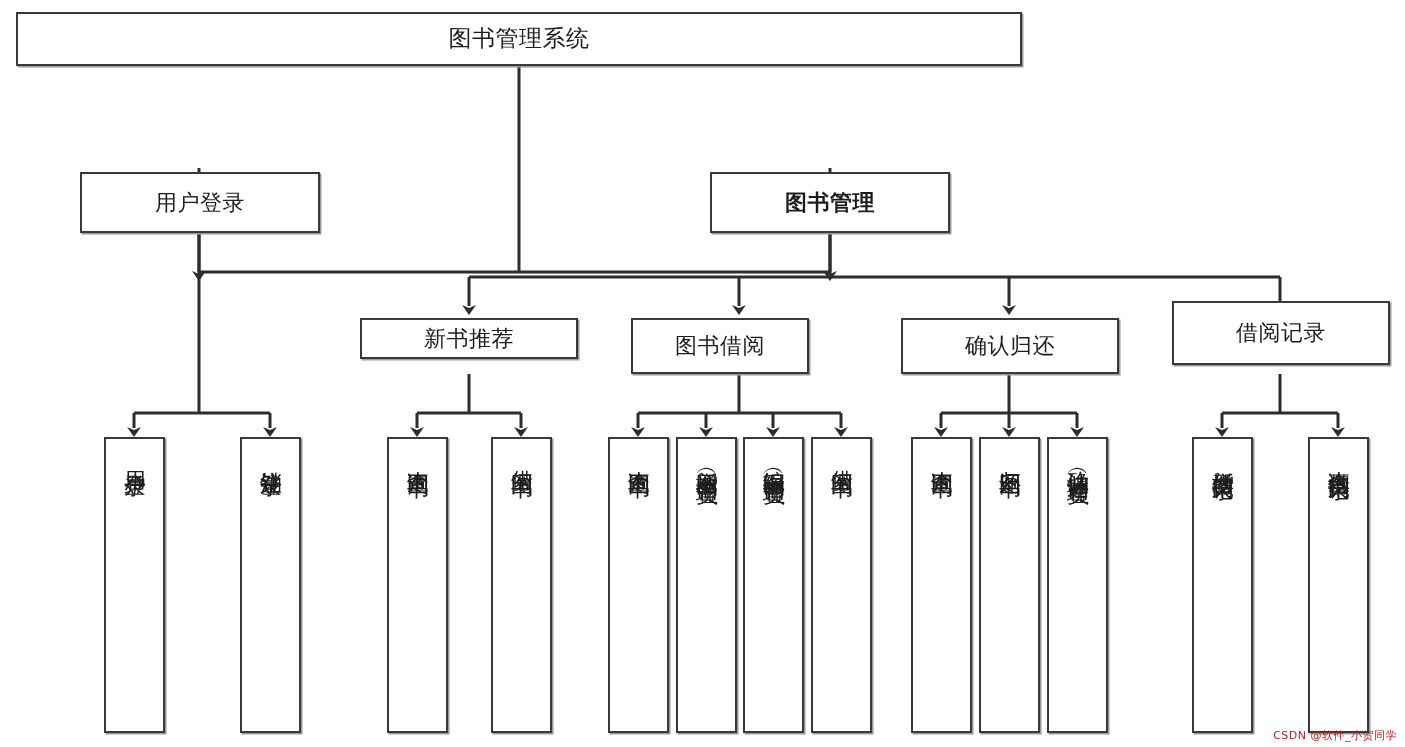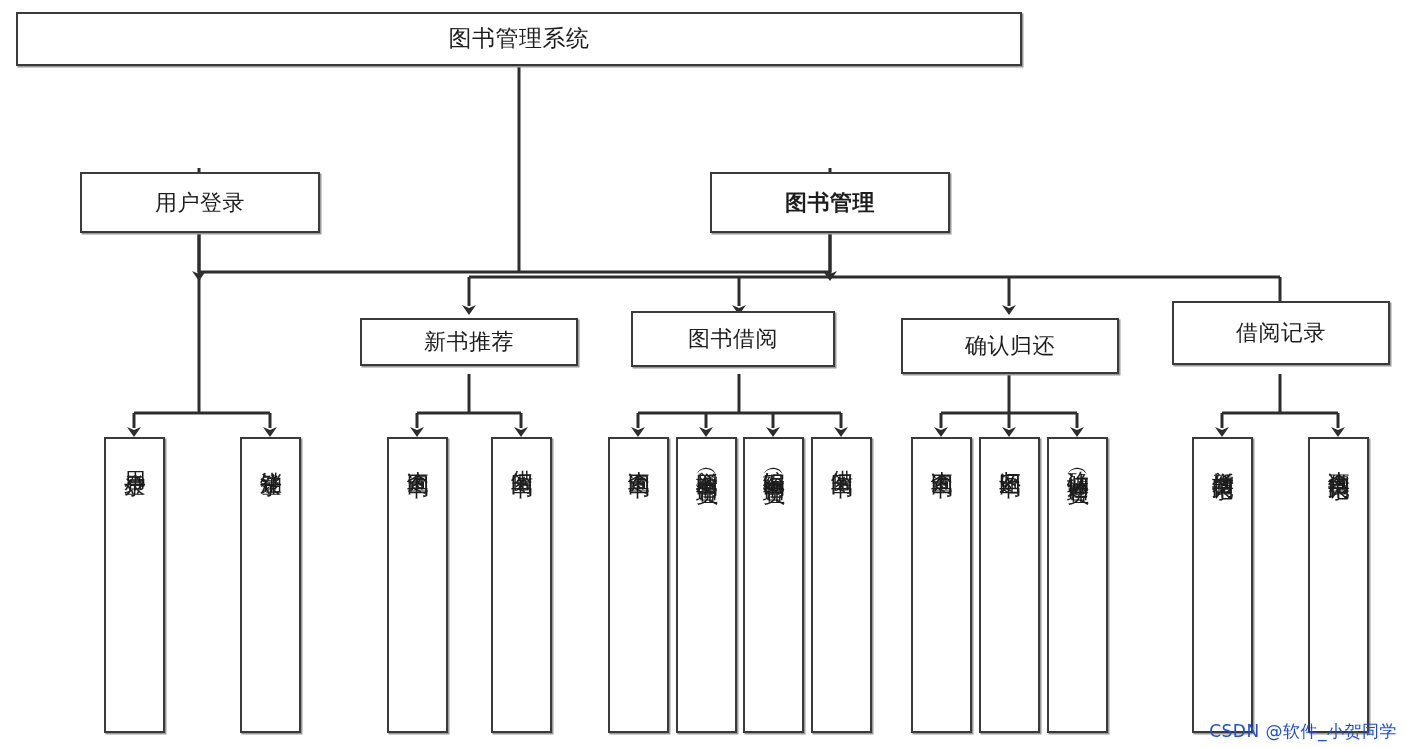--- a/index.html
+++ b/index.html
@@ -57,22 +57,22 @@
     text-orientation: upright;
     font-size: 22px;
     line-height: 1.04;
     letter-spacing: 2px;
     white-space: nowrap;
   }
   .watermark {
     position: absolute;
     right: 8px;
     bottom: 4px;
-    font-size: 17px;
-    color: #1d4ed8;
+    font-size: 11px;
+    color: #b91c1c;
     letter-spacing: 0.5px;
     white-space: nowrap;
     font-family: "DejaVu Sans", "Liberation Sans", sans-serif;
   }
 </style>
 </head>
 <body>
 
 <div id="canvas">
 
@@ -135,24 +135,24 @@
     <span class="label">图书管理系统</span>
   </div>
 
   <div class="node h" style="left:80px; top:172px; width:240px; height:61px;">
     <span class="label">用户登录</span>
   </div>
   <div class="node h" style="left:710px; top:172px; width:240px; height:61px;font-weight:bold;">
     <span class="label">图书管理</span>
   </div>
 
-  <div class="node h" style="left:360px; top:318px; width:218px; height:48px;">
+  <div class="node h" style="left:360px; top:318px; width:218px; height:41px;">
     <span class="label">新书推荐</span>
   </div>
-  <div class="node h" style="left:631px; top:311px; width:204px; height:56px;">
+  <div class="node h" style="left:631px; top:318px; width:178px; height:56px;">
     <span class="label">图书借阅</span>
   </div>
   <div class="node h" style="left:901px; top:318px; width:218px; height:56px;">
     <span class="label">确认归还</span>
   </div>
   <div class="node h" style="left:1172px; top:301px; width:218px; height:64px;">
     <span class="label">借阅记录</span>
   </div>
 
   <div class="node v" style="left:104px; top:437px; width:61px; height:296px;">

